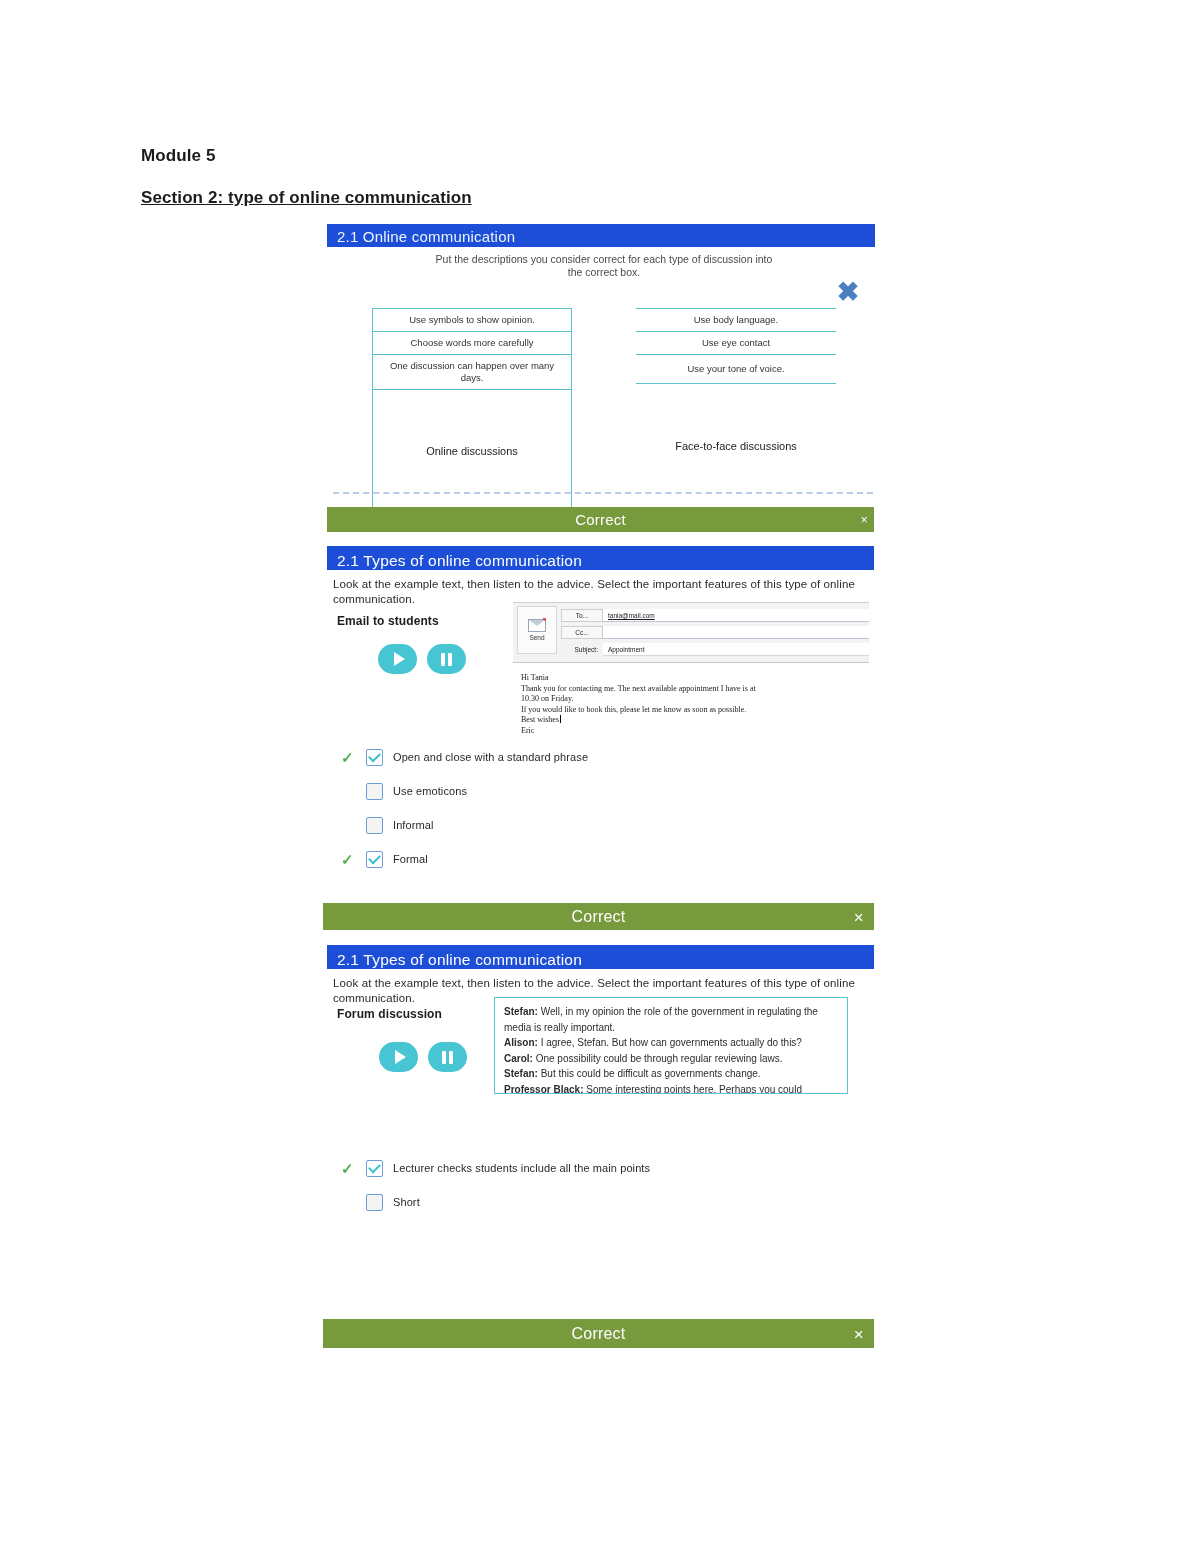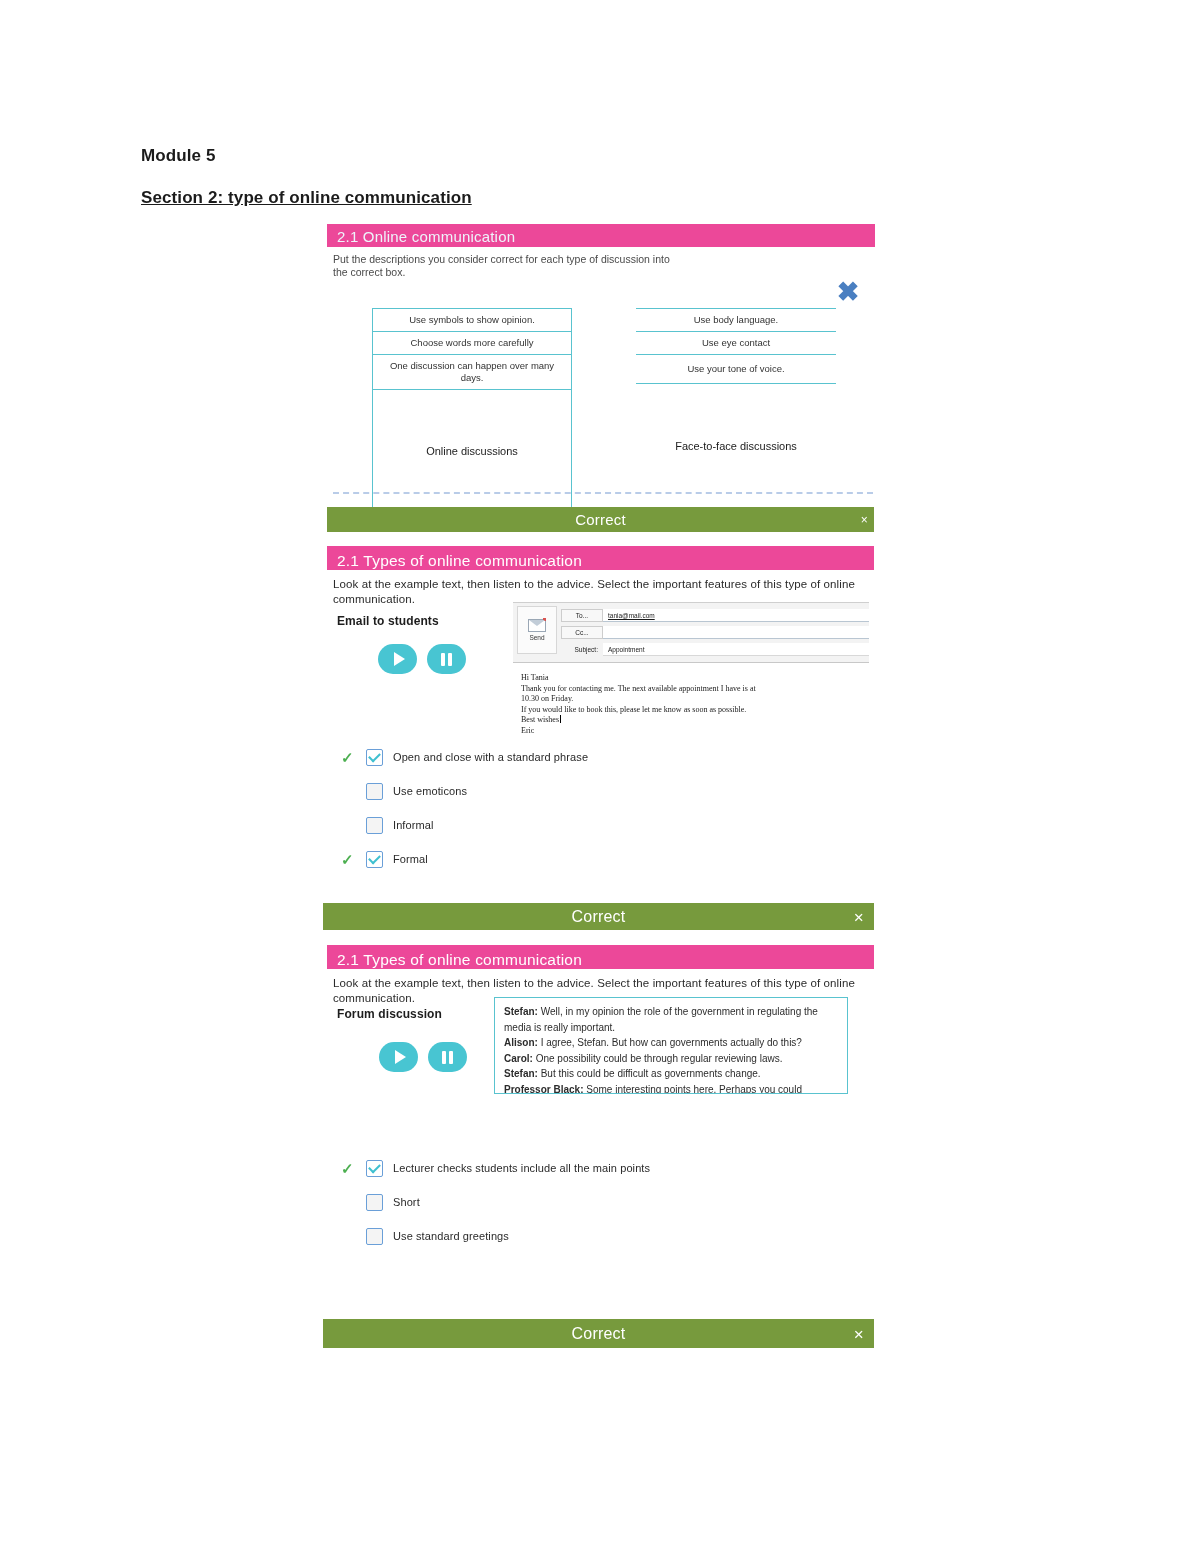--- a/index.html
+++ b/index.html
@@ -34,21 +34,21 @@
   }
   #module-title { top: 146px; }
   #section-title { top: 188px; text-decoration: underline; }
 
   
   .panel {
     position: absolute;
     background: #ffffff;
   }
   .panel-header {
-    background: #ec4899;
+    background: #1d4ed8;
     color: #ffffff;
     font-size: 15.5px;
     line-height: 22px;
     padding: 4px 0 5px 10px;
     letter-spacing: 0.2px;
     font-weight: 400;
     box-sizing: border-box;
   }
   .panel-instr {
     color: #2b2b2b;
@@ -70,20 +70,21 @@
     padding-top: 2px;
     font-size: 15px;
     color: #eef4fb;
   }
   .p1-instr {
     color: #4a4a4a;
     font-size: 10.5px;
     line-height: 13px;
     padding: 6px 0 0 6px;
     filter: blur(0.25px);
+    text-align: center;
   }
   .close-x-blue {
     position: absolute;
     right: 15px;
     top: 56px;
     width: 24px;
     height: 24px;
     color: #4a7fc1;
     font-size: 27px;
     line-height: 24px;
@@ -602,25 +603,20 @@
       <div class="option-row">
         <span class="tick-slot">✓</span>
         <span class="checkbox checked"></span>
         <span class="option-label">Lecturer checks students include all the main points</span>
       </div>
       <div class="option-row">
         <span class="tick-slot"></span>
         <span class="checkbox"></span>
         <span class="option-label">Short</span>
       </div>
-      <div class="option-row">
-        <span class="tick-slot"></span>
-        <span class="checkbox"></span>
-        <span class="option-label">Use standard greetings</span>
-      </div>
     </div>
   </div>
 
   <div class="result-bar" id="result-bar-3">
     <span>Correct</span>
     <span class="result-close">×</span>
   </div>
 
 </div>
 

